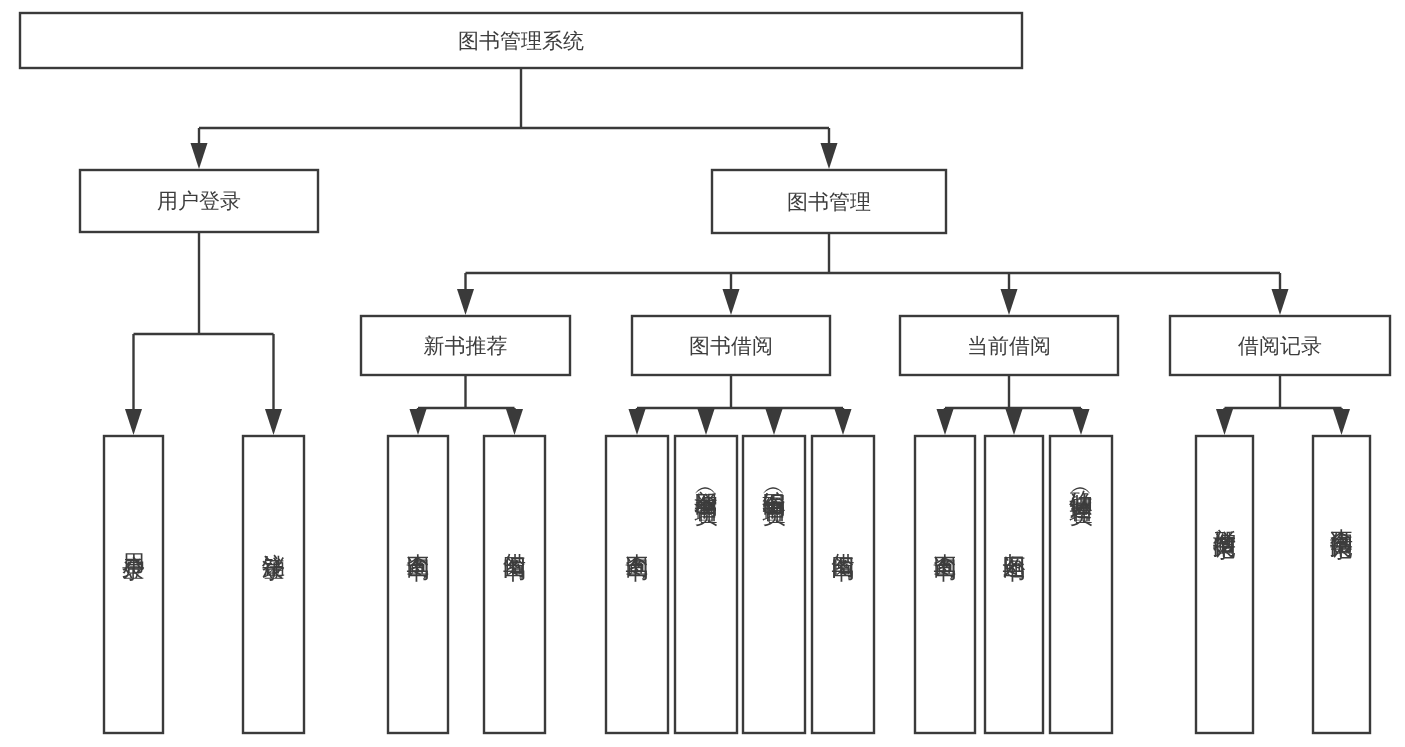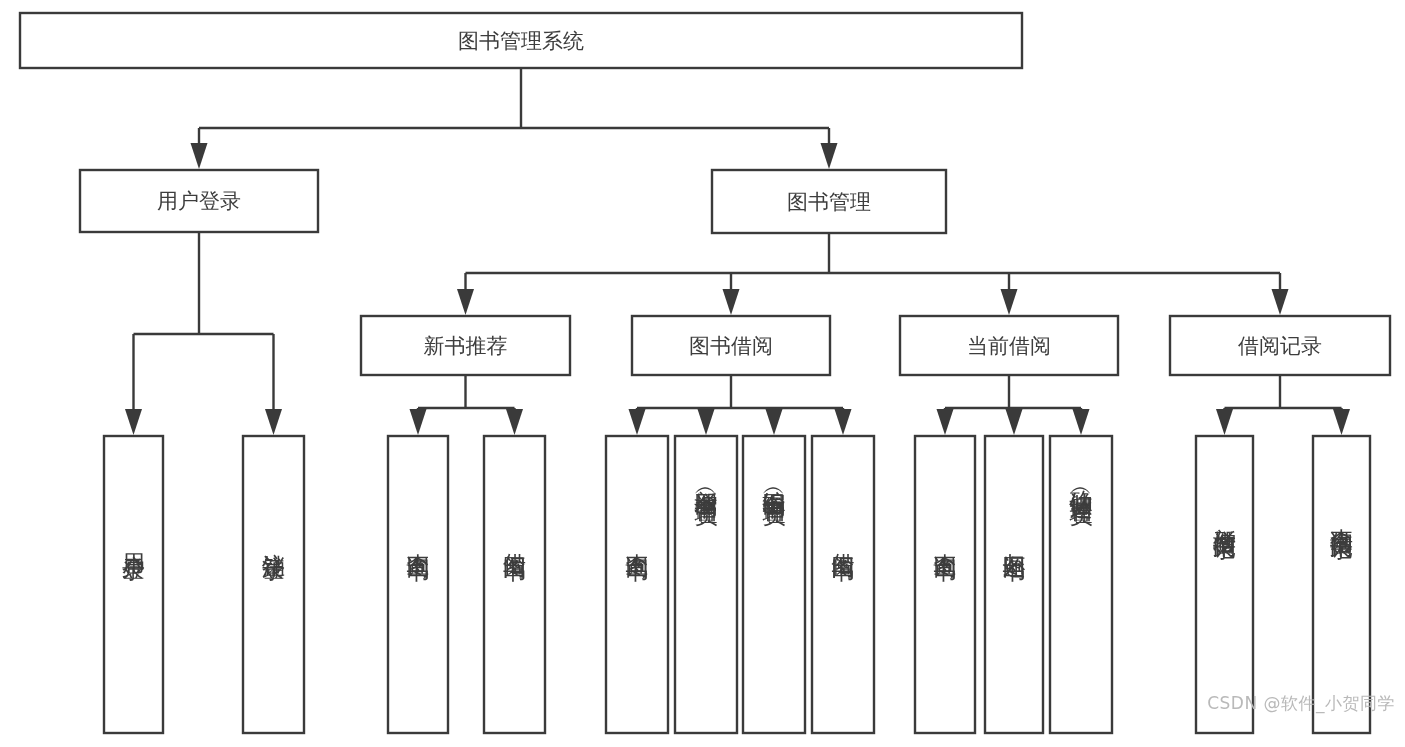--- a/index.html
+++ b/index.html
@@ -207,15 +207,14 @@
         <span class="leaf-label">确认归还（管理员）</span>
       </div>
       <div class="leaf-label-wrap" style="left: 1196px; top: 436px; width: 57px; height: 297px; padding-top: 73.5px; box-sizing: border-box;">
         <span class="leaf-label">新增借阅记录</span>
       </div>
       <div class="leaf-label-wrap" style="left: 1313px; top: 436px; width: 57px; height: 297px; padding-top: 73.5px; box-sizing: border-box;">
         <span class="leaf-label">查询借阅记录</span>
       </div>
     </div>
 
-  <div class="watermark">CSDN @软件_小贺同学</div>
 
 </div>
 
 </body></html>

